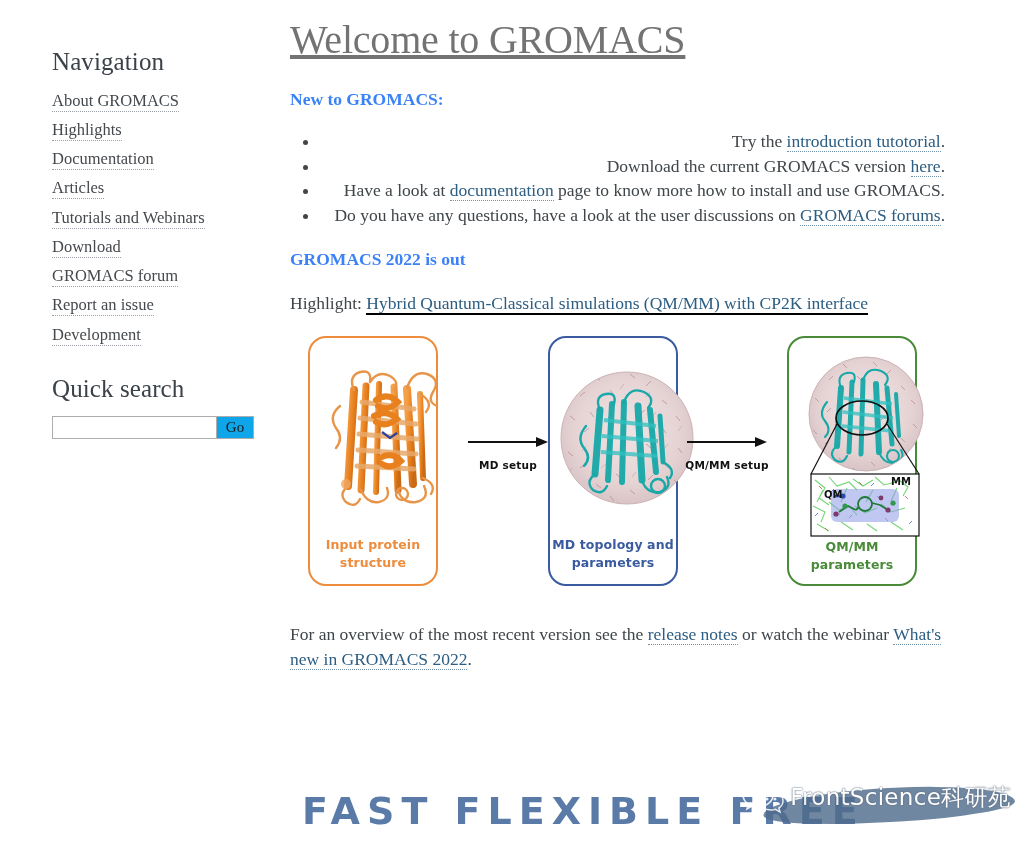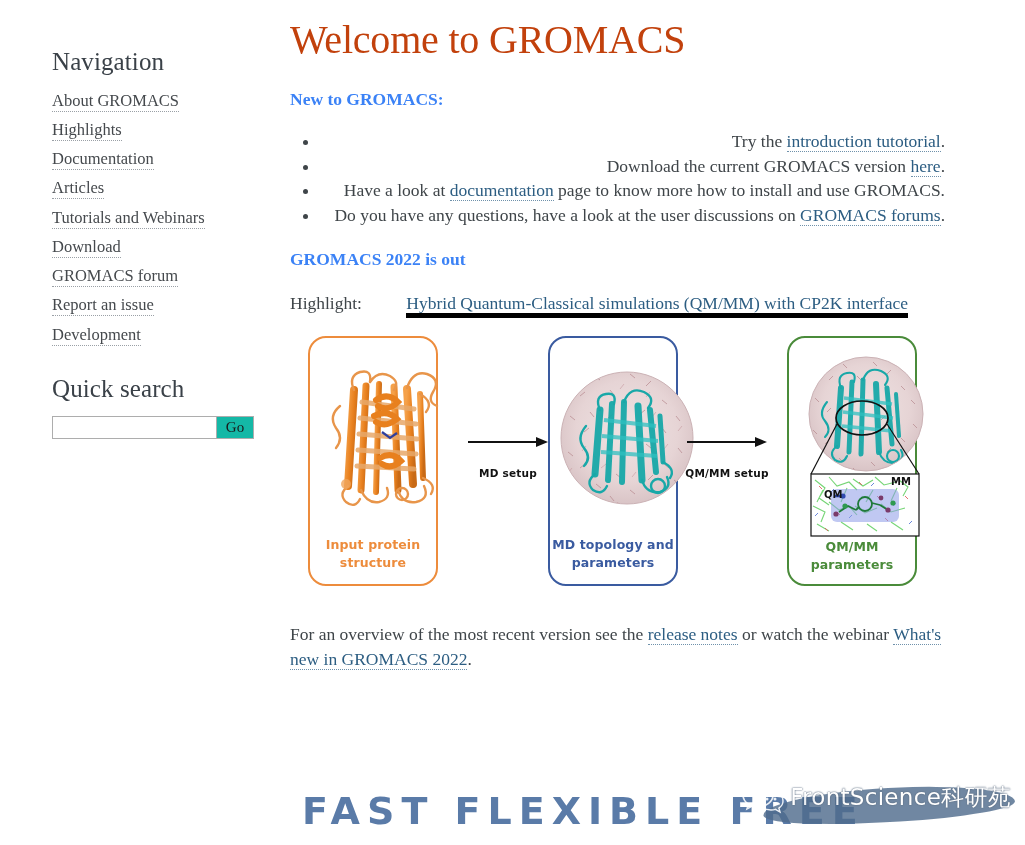--- a/index.html
+++ b/index.html
@@ -60,44 +60,45 @@
     font-family: "Liberation Sans", sans-serif;
     font-size: 12px;
     padding: 0 4px;
     outline: none;
     color: #222;
     box-sizing: border-box;
   }
   .search-go {
     width: 38px;
     border: 1px solid #adadad;
-    background: #14b8a6;
+    background: #0ea5e9;
     font-family: "Liberation Serif", serif;
     font-size: 15px;
     color: #1a1a1a;
     cursor: pointer;
     box-sizing: border-box;
     padding: 0;
     line-height: 21px;
   }
 
   
   .main {
     position: absolute;
     left: 290px;
     top: 18px;
     width: 655px;
   }
   h1.page-title {
     font-size: 40px;
     font-weight: normal;
-    color: #c2410c;
+    color: #737373;
     margin: 0 0 24px 0;
     line-height: 1.12;
     letter-spacing: -.2px;
+    text-decoration: underline;
   }
   p.body-text {
     font-size: 17.5px;
     line-height: 1.42;
     margin: 0 0 20px 0;
     color: #3f4549;
   }
   .section-head {
     font-size: 17.5px;
     font-weight: bold;
@@ -115,21 +116,21 @@
     font-size: 17.5px;
     line-height: 1.345;
     margin-bottom: 1px;
     color: #3f4549;
   }
   a.inline-link {
     color: #2c5d82;
     text-decoration: none;
     border-bottom: 1px dotted #6f91ab;
   }
-  a.inline-link.solid { border-bottom: 5px solid #000000; margin-left: 40px; }
+  a.inline-link.solid { border-bottom: 2px solid #000000; }
 
   
   .figure {
     position: relative;
     width: 655px;
     height: 262px;
     margin-top: 18px;
   }
   .panel {
     position: absolute;
@@ -170,21 +171,21 @@
     width: 84px;
     text-align: center;
   }
   .arrow-group.g1 { left: 176px; }
   .arrow-group.g2 { left: 395px; }
   .arrow-label {
     font-family: "DejaVu Sans", sans-serif;
     font-size: 10.5px;
     font-weight: bold;
     color: #111;
-    margin-top: 15px;
+    margin-top: 7px;
     letter-spacing: .2px;
   }
 
   
   .tagline {
     position: absolute;
     left: 290px;
     top: 789px;
     font-family: "DejaVu Sans", sans-serif;
     font-size: 38px;

